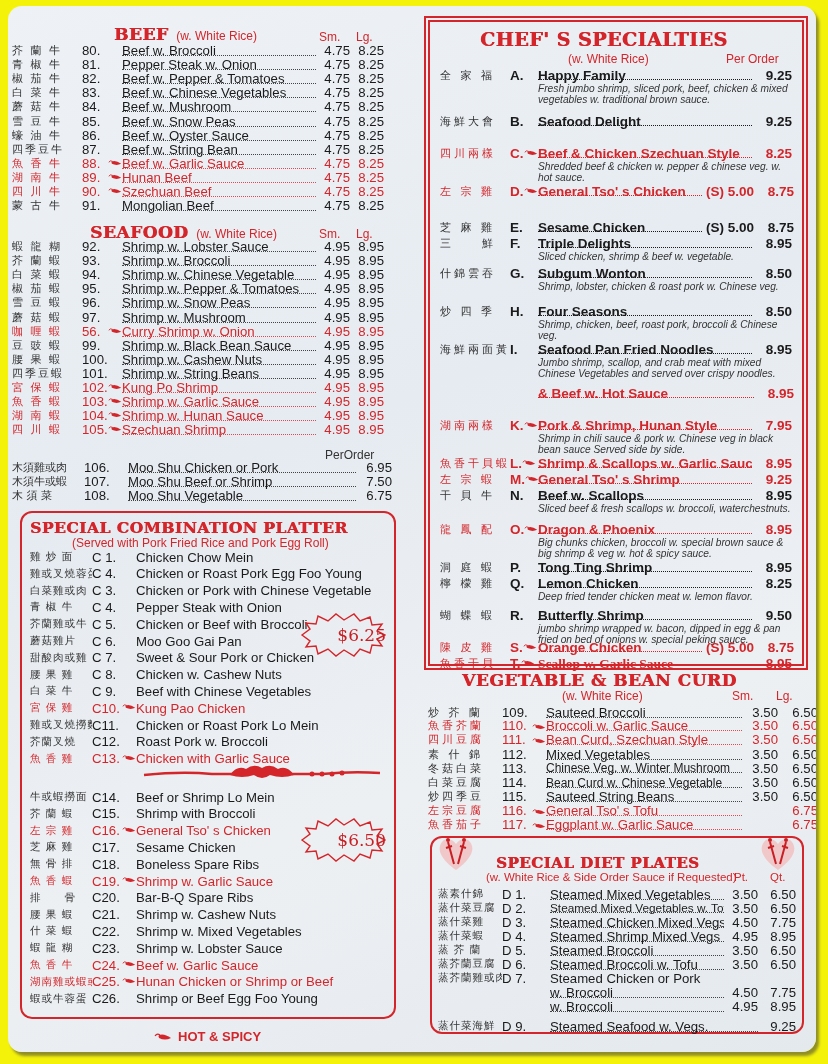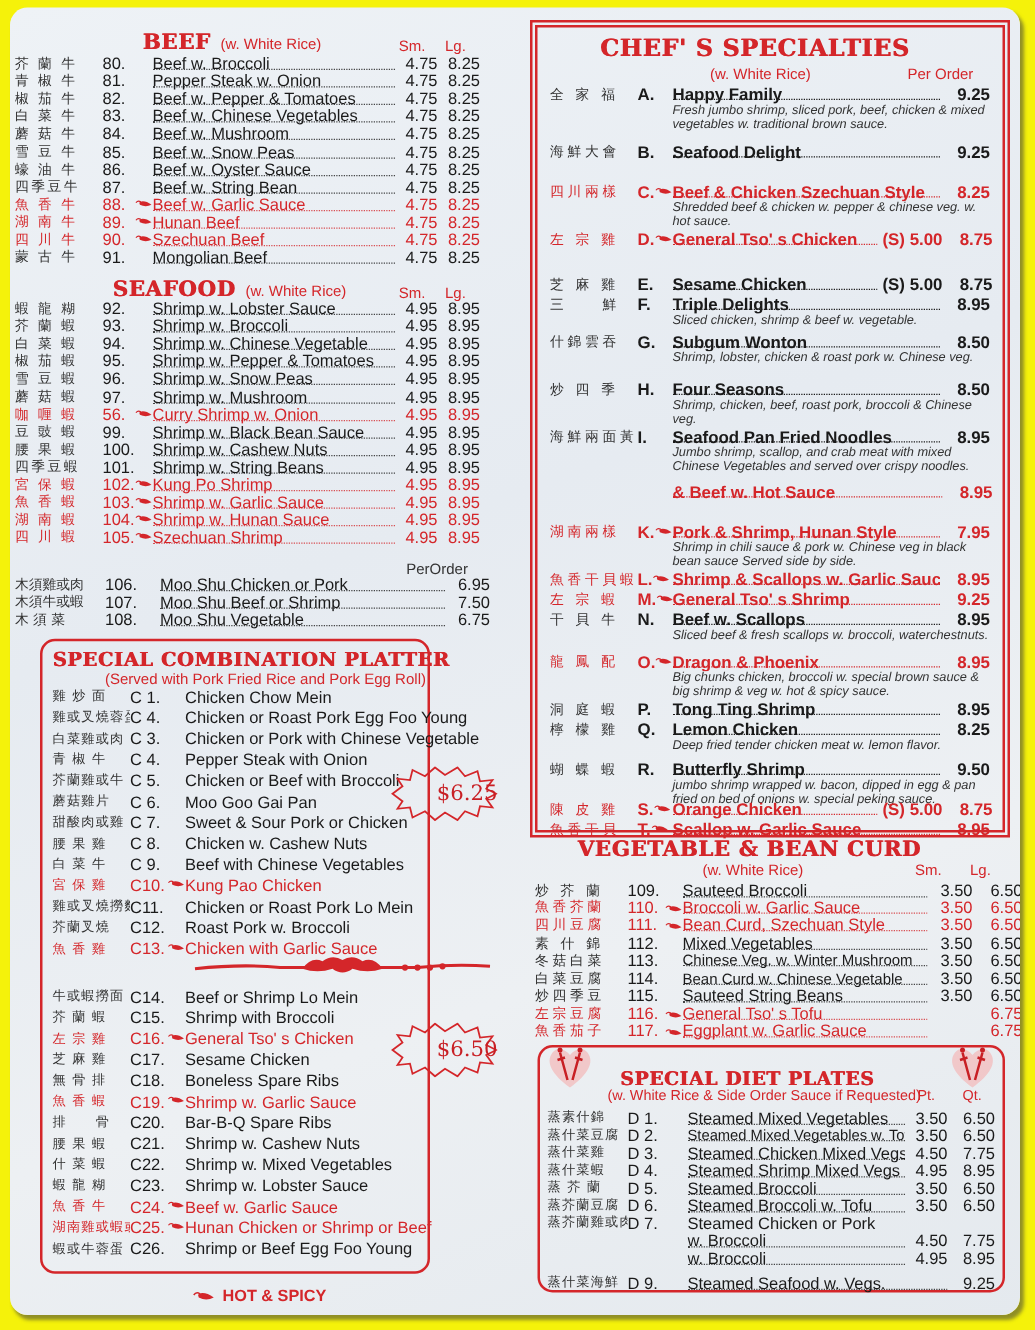--- a/index.html
+++ b/index.html
@@ -31,22 +31,22 @@
   .row.hot .zh { color: #d4262a; }
   .num { display: inline-block; width: 40px; }
   .pep { display: inline-block; width: 14px; color: #d4262a; font-size: 9px; }
   .name { display: inline-block; overflow: hidden; position: relative; }
   .name .dots { position: absolute; bottom: 2px; left: 0; right: 0; border-bottom: 1.5px dotted currentColor; z-index: 0; opacity: 0.8; }
   .name span.t { position: relative; background: transparent; padding-right: 2px; z-index: 1; }
   .p1, .p2 { display: inline-block; width: 34px; text-align: right; }
 
   
   .combo-box {
-    position: absolute; left: 12px; top: 505px; width: 312px; height: 508px;
-    border: 2px solid #d4262a; border-radius: 12px; margin-left: 12px;
+    position: absolute; left: 12px; top: 505px; width: 376px; height: 508px;
+    border: 2px solid #d4262a; border-radius: 12px;
   }
   .combo-row { position: absolute; left: 0; height: 16px; display: flex; align-items: center; font-size: 13.2px; white-space: nowrap; }
   .combo-row .zh { width: 62px; margin-left: 8px; font-size: 10.5px; letter-spacing: 1px; }
   .combo-row .cnum { width: 40px; display: inline-block; }
   .combo-row.hot { color: #d4262a; }
   .combo-row.hot .zh { color: #d4262a; }
 
   .starburst { position: absolute; }
   .starburst .price {
     position: absolute; left: 0; right: 0; top: 50%; transform: translateY(-50%);
@@ -788,21 +788,21 @@
           <div class="chef-row hot" style="top: 634px;">
             <div class="chef-line">
               <span class="zh">魚香干貝</span>
               <span class="letter" style="display: inline-flex; align-items: center;">
                 <span>T.</span>
                 <span class="pep" style="width: 12px;"><svg width="14" height="8" viewBox="0 0 18 10">
                     <path d="M1,4 Q3,1 6,3" stroke="#d4262a" stroke-width="1.2" fill="none"></path>
                     <path d="M5,3 Q10,1 17,6 Q11,9 5,6 Q4,4 5,3Z" fill="#d4262a"></path>
                   </svg></span>
               </span>
-              <span class="cname" style="width: 214px;"><span class="dots"></span><span class="t">Scallop w. Garlic Sauce</span></span>
+              <span class="cname" style="width: 214px; font-family: Liberation Serif, serif;"><span class="dots"></span><span class="t">Scallop w. Garlic Sauce</span></span>
               <span class="cprice">8.95</span>
             </div>
           </div>
         </div>
     </div>
 
     <div class="sec-title" style="position:absolute;left:48px;top:664px;font-size:17px;white-space:nowrap;">VEGETABLE &amp; BEAN CURD</div>
     <span class="col-h" style="left:148px;top:683px;">(w. White Rice)</span>
     <span class="col-h" style="left:318px;top:683px;">Sm.</span>
     <span class="col-h" style="left:362px;top:683px;">Lg.</span>

